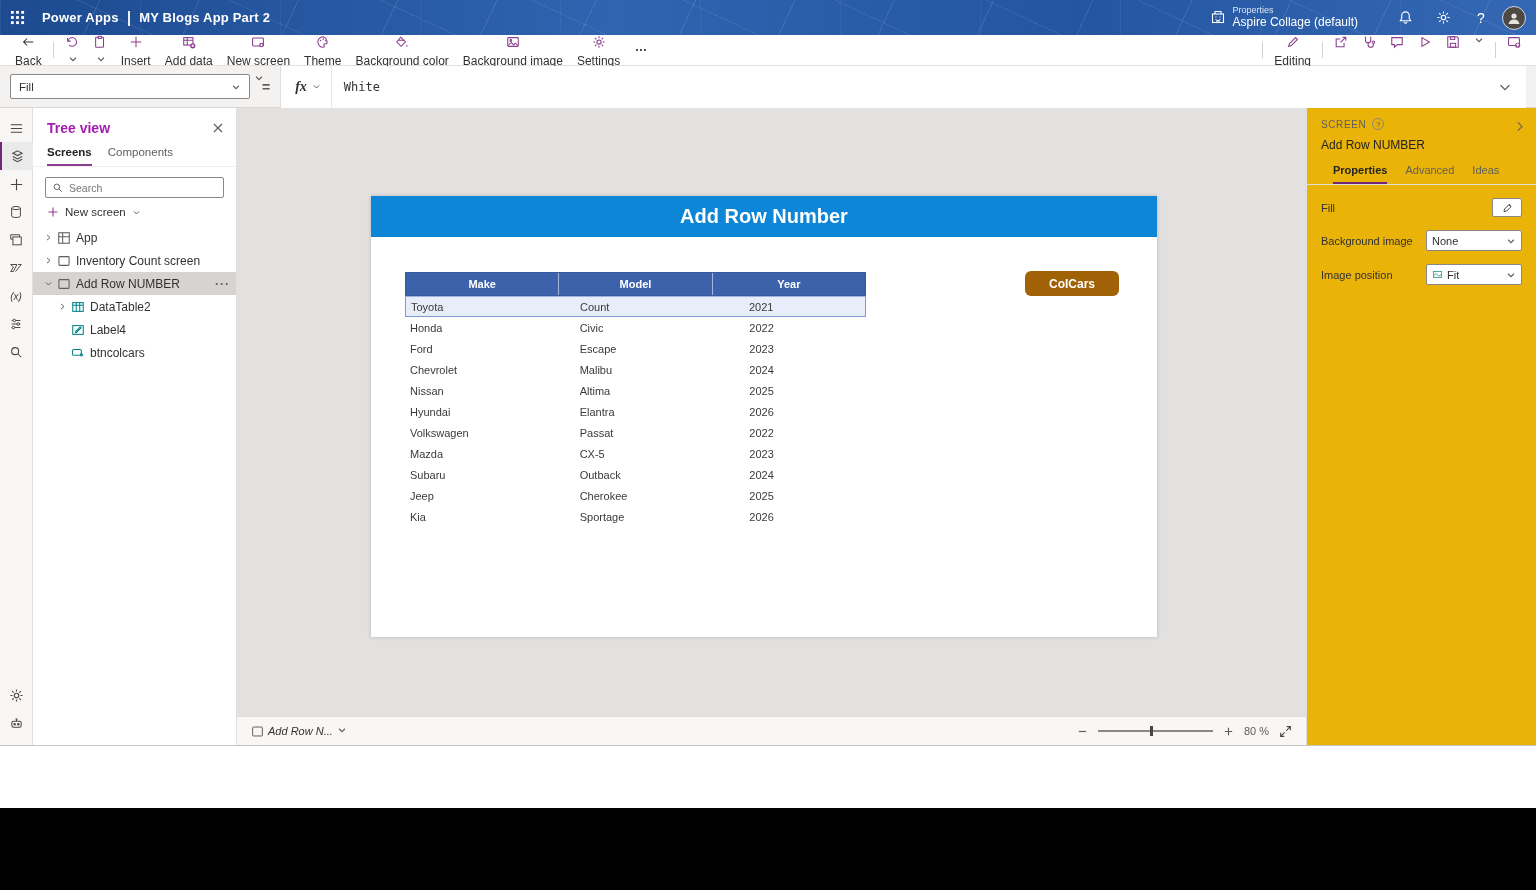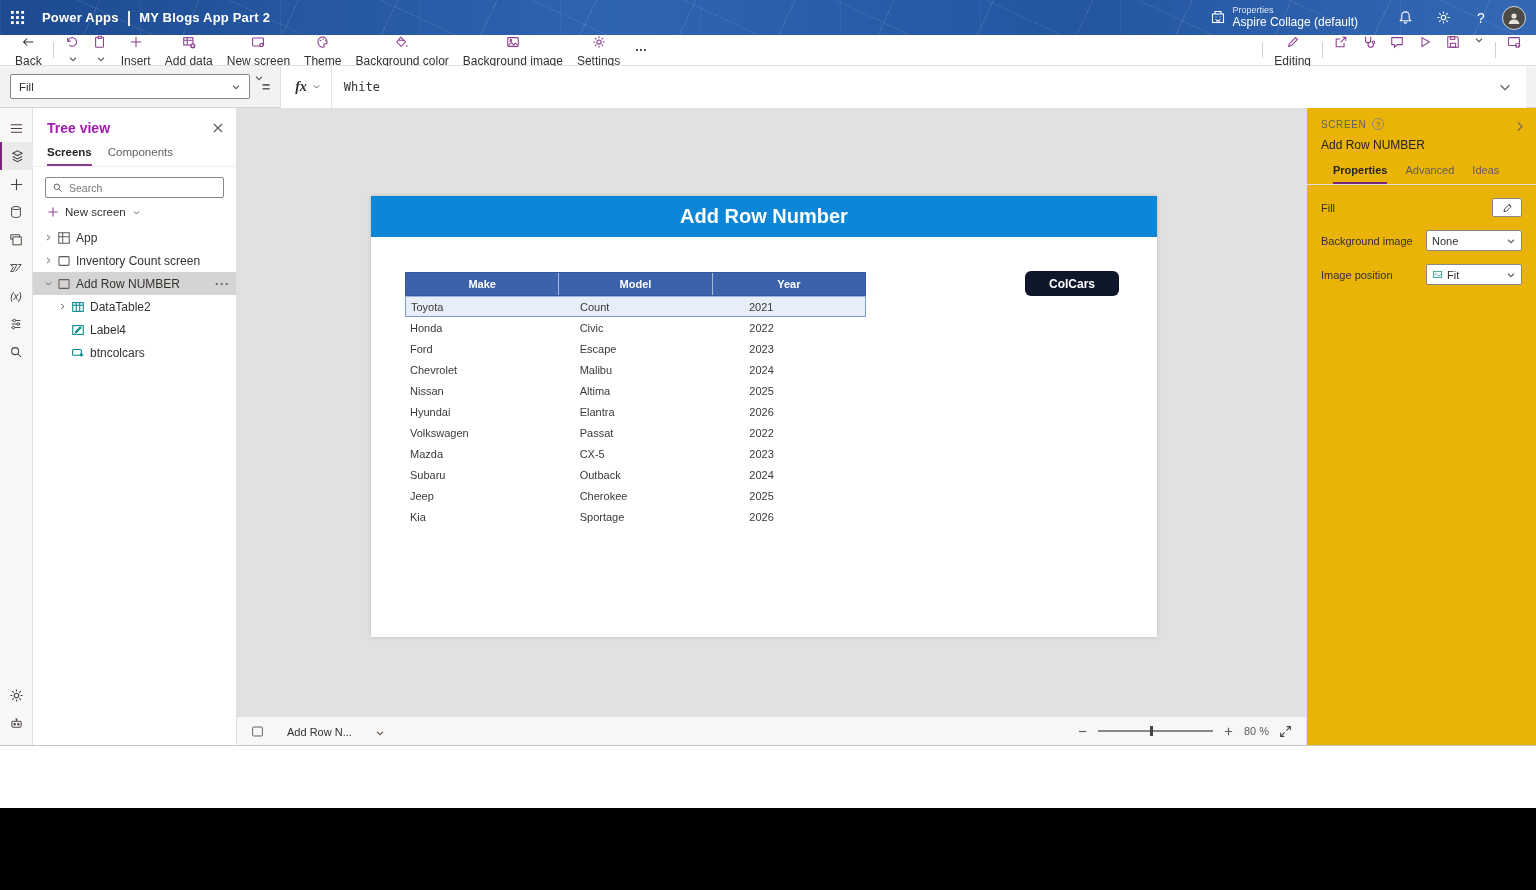--- a/index.html
+++ b/index.html
@@ -89,27 +89,27 @@
     box-shadow:0 0 4px rgba(0,0,0,.18); }
   .app-titlebar { height:41px; background:#0d86d8; color:#fff; display:flex; align-items:center; justify-content:center;
     font-size:20px; font-weight:bold; }
   .dtable { position:absolute; left:34px; top:76px; width:461px; font-size:11px; color:#3b3a39; }
   .dt-head { display:flex; background:#3b62ab; color:#fff; height:24px; border:1px solid #35599e; }
   .dt-hcell { flex:1; display:flex; align-items:center; justify-content:center; font-weight:bold; border-right:1px solid rgba(255,255,255,.55); }
   .dt-hcell:last-child { border-right:none; }
   .dt-row { display:flex; height:21px; align-items:center;gap:48px; }
   .dt-row.hl { background:#e7eefa; border:1px solid #7a9ad6; border-top-color:#9ab3e2; }
   .dt-cell { flex:1; padding-left:5px; white-space:nowrap; }
-  .colcars-btn { position:absolute; left:654px; top:75px; width:94px; height:25px; background:#0f172a; color:#fff;
+  .colcars-btn { position:absolute; left:654px; top:75px; width:94px; height:25px; background:#a16207; color:#fff;
     border:none; border-radius:6px; font-size:12px; font-weight:bold; cursor:pointer; font-family:inherit; }
 
   
   .bottom-bar { height:29px; background:#f8f7f6; border-top:1px solid #e1dfdd; display:flex; align-items:center;
     justify-content:space-between; padding:0 14px; font-size:11px; color:#323130; }
-  .bb-left { display:flex; align-items:flex-end; gap:23px; cursor:pointer; }
+  .bb-left { display:flex; align-items:flex-start; gap:4px; cursor:pointer;font-style:italic; }
   .bb-right { display:flex; align-items:center; gap:10px; }
   .zoom-slider { width:115px; height:14px; position:relative; cursor:pointer; }
   .zoom-slider .track { position:absolute; top:6px; left:0; right:0; height:2px; background:#8a8886; }
   .zoom-slider .thumb { position:absolute; top:2px; left:52px; width:3px; height:10px; background:#484644; }
   .zoom-pct { color:#605e5c; }
   .bb-btn { color:#484644; cursor:pointer; display:flex; align-items:center; }
 
   
   .props { width:230px; background:#eab308; border-left:1px solid #e1dfdd; padding:10px 14px 0 14px; font-size:11px; color:#323130; position:relative; }
   .pp-head { display:flex; align-items:center; gap:6px; }

